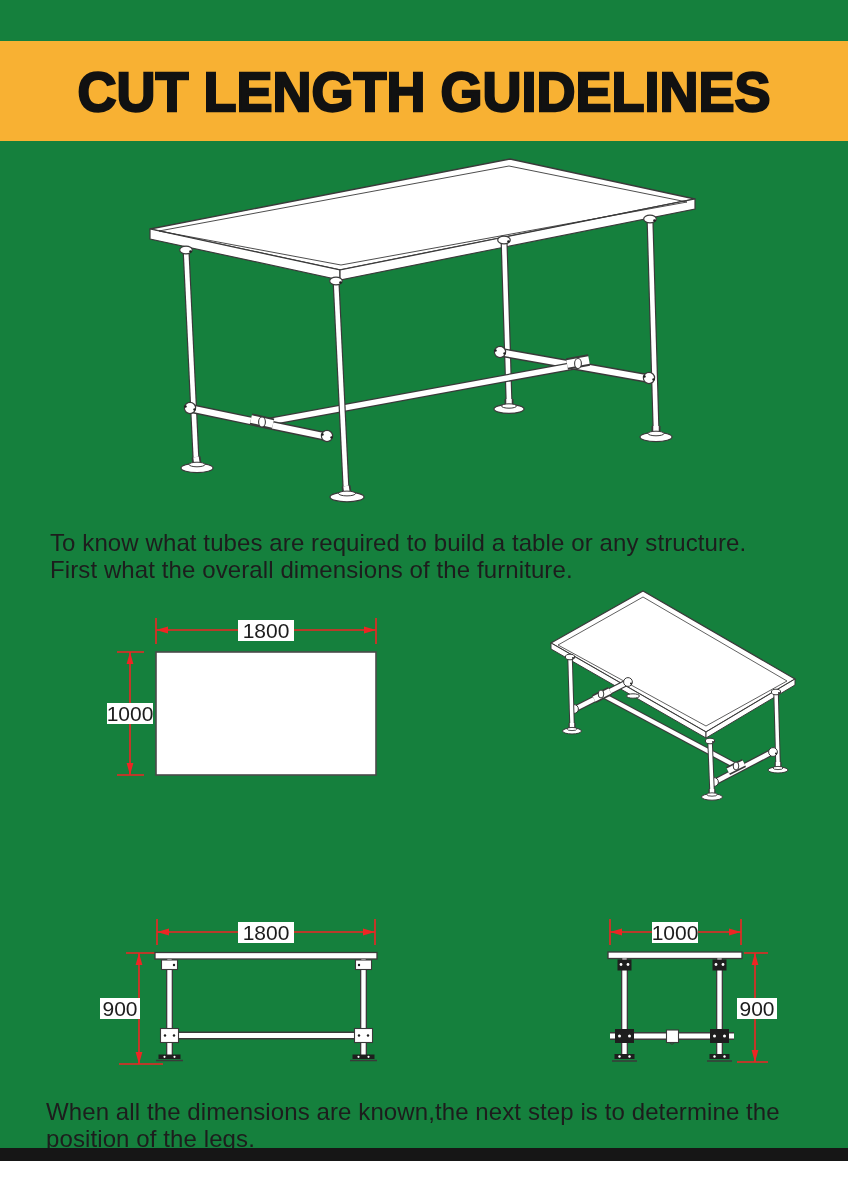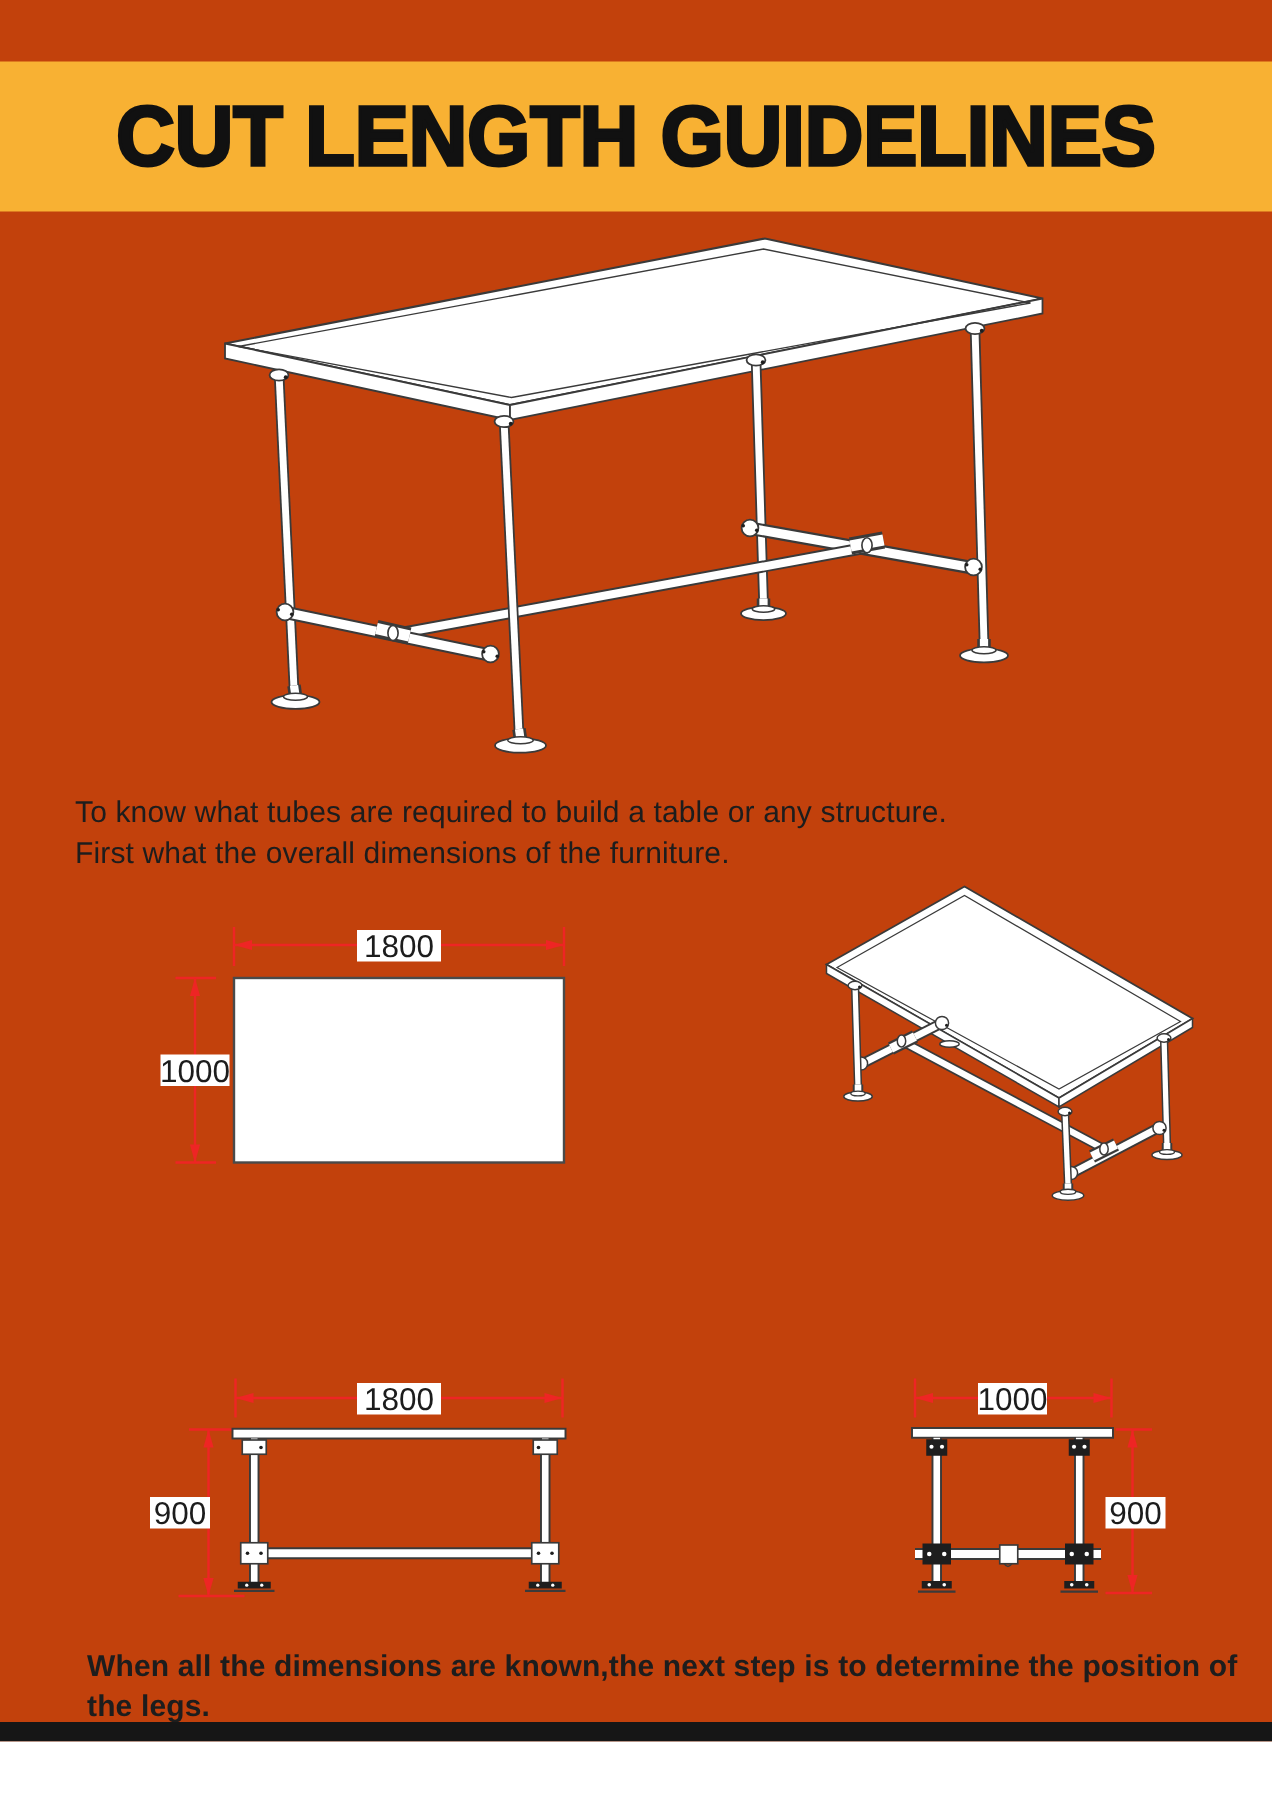--- a/index.html
+++ b/index.html
@@ -1,29 +1,29 @@
 <!DOCTYPE html>
 <html><head>
 <meta charset="utf-8">
 <style>
   html,body{margin:0;padding:0;background:#e8e8e8;}
-  #page{position:relative;width:848px;height:1200px;background:#c2410c;overflow:hidden;
+  #page{position:relative;width:848px;height:1200px;background:#15803d;overflow:hidden;
         font-family:"Liberation Sans",sans-serif;margin:0 auto;}
   #drawing-layer{position:absolute;left:0;top:0;}
   .dim-label{font-family:"Liberation Sans",sans-serif;font-size:21px;fill:#1c1c1c;
              text-anchor:middle;}
   #title-band{position:absolute;left:0;top:41px;width:848px;height:100px;background:#F8B133;
               display:flex;align-items:center;justify-content:center;}
   #title-band h1{margin:0;font-size:54px;line-height:100px;font-weight:900;color:#111;
                  letter-spacing:0px;-webkit-text-stroke:2.2px #111;transform:scaleY(1.04);
                  white-space:nowrap;}
-  .body-text{position:absolute;left:50px;color:#1d1d1d;font-size:20px;line-height:27px;
+  .body-text{position:absolute;left:50px;color:#1d1d1d;font-size:24px;line-height:27px;
              letter-spacing:0.1px;}
   #intro-text{top:529px;}
-  #closing-text{top:1098px;left:58px;font-weight:bold;}
+  #closing-text{top:1098px;left:46px;}
   #footer-bar{position:absolute;left:0;top:1148px;width:848px;height:13px;background:#161616;}
   #footer-row{position:absolute;left:0;top:1161px;width:848px;height:39px;background:#fff;}
   
   .ln{fill:none;stroke:#3a3a3a;}
   .to{fill:none;stroke:#3a3a3a;stroke-linecap:butt;}
   .ti{fill:none;stroke:#ffffff;stroke-linecap:butt;}
   .wfill{fill:#ffffff;stroke:#3a3a3a;}
   .dk{fill:#1e1e1e;stroke:none;}
   .red{stroke:#EE2524;stroke-width:1.6;fill:none;}
   .redf{fill:#EE2524;stroke:none;}

